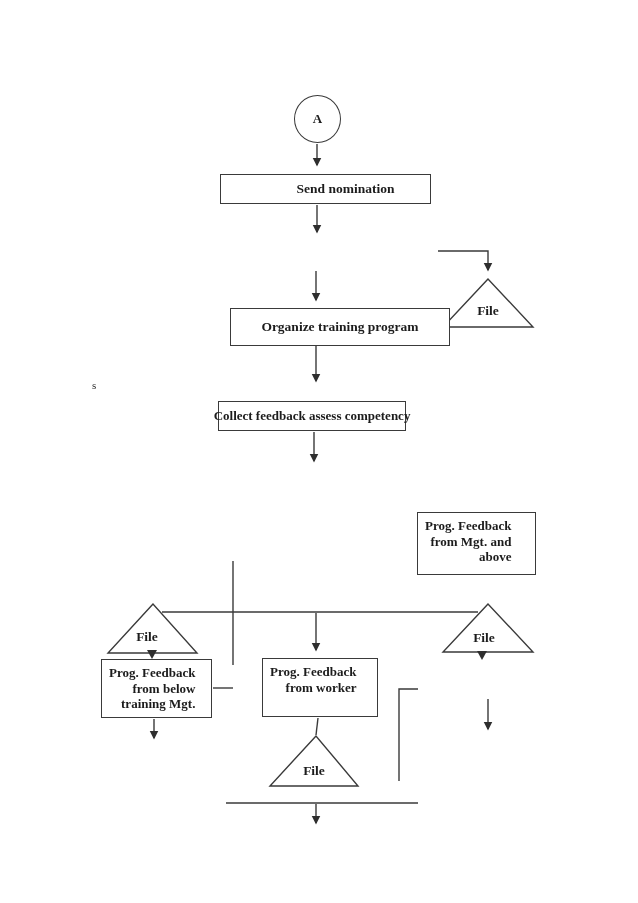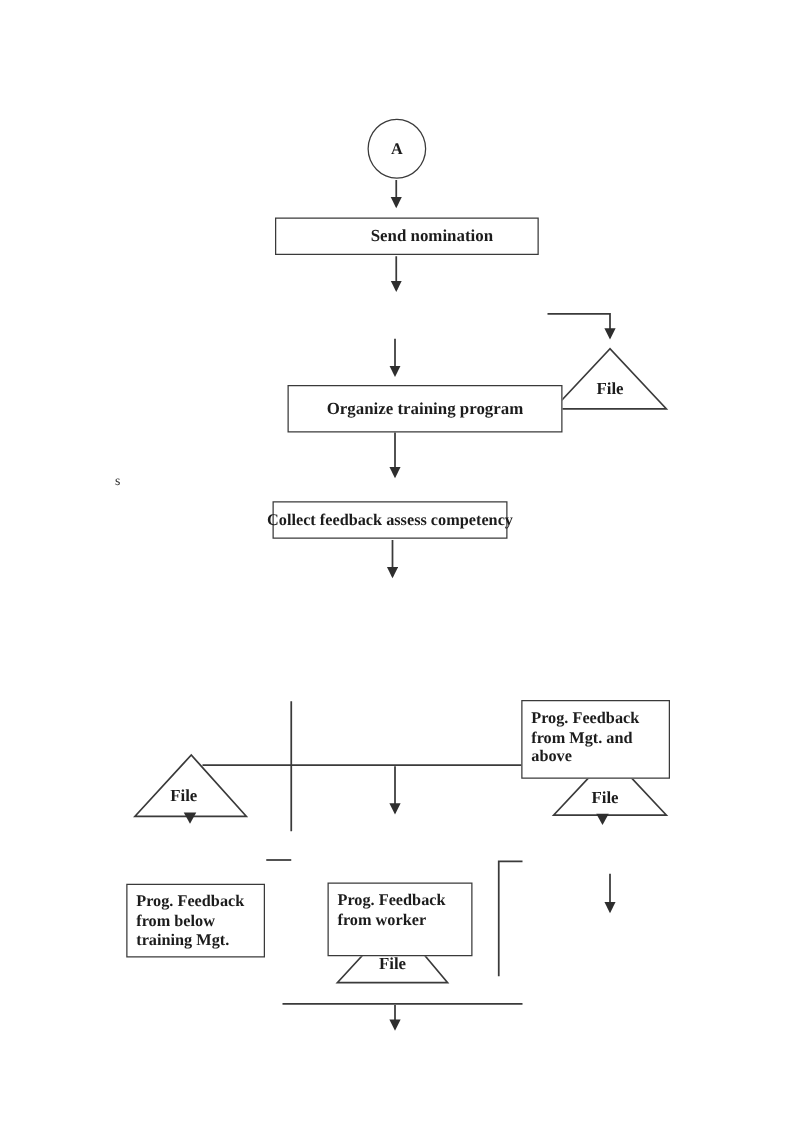--- a/index.html
+++ b/index.html
@@ -19,23 +19,22 @@
     box-sizing:border-box;
     font-weight:bold;
     font-size:13.5px;
     line-height:15.5px;
     display:flex;align-items:center;justify-content:center;
     text-align:center;
     white-space:pre-line;
   }
   .box.left-align{
     align-items:flex-start;justify-content:flex-start;
-    text-align:left;
+    text-align:right;
     padding:5px 4px 0 7px;
-    margin-top:48px;
   }
   .circle{
     position:absolute;
     border:1.5px solid #3a3a3a;
     border-radius:50%;
     background:#ffffff;
     box-sizing:border-box;
     display:flex;align-items:center;justify-content:center;
     font-weight:bold;font-size:13px;
   }

